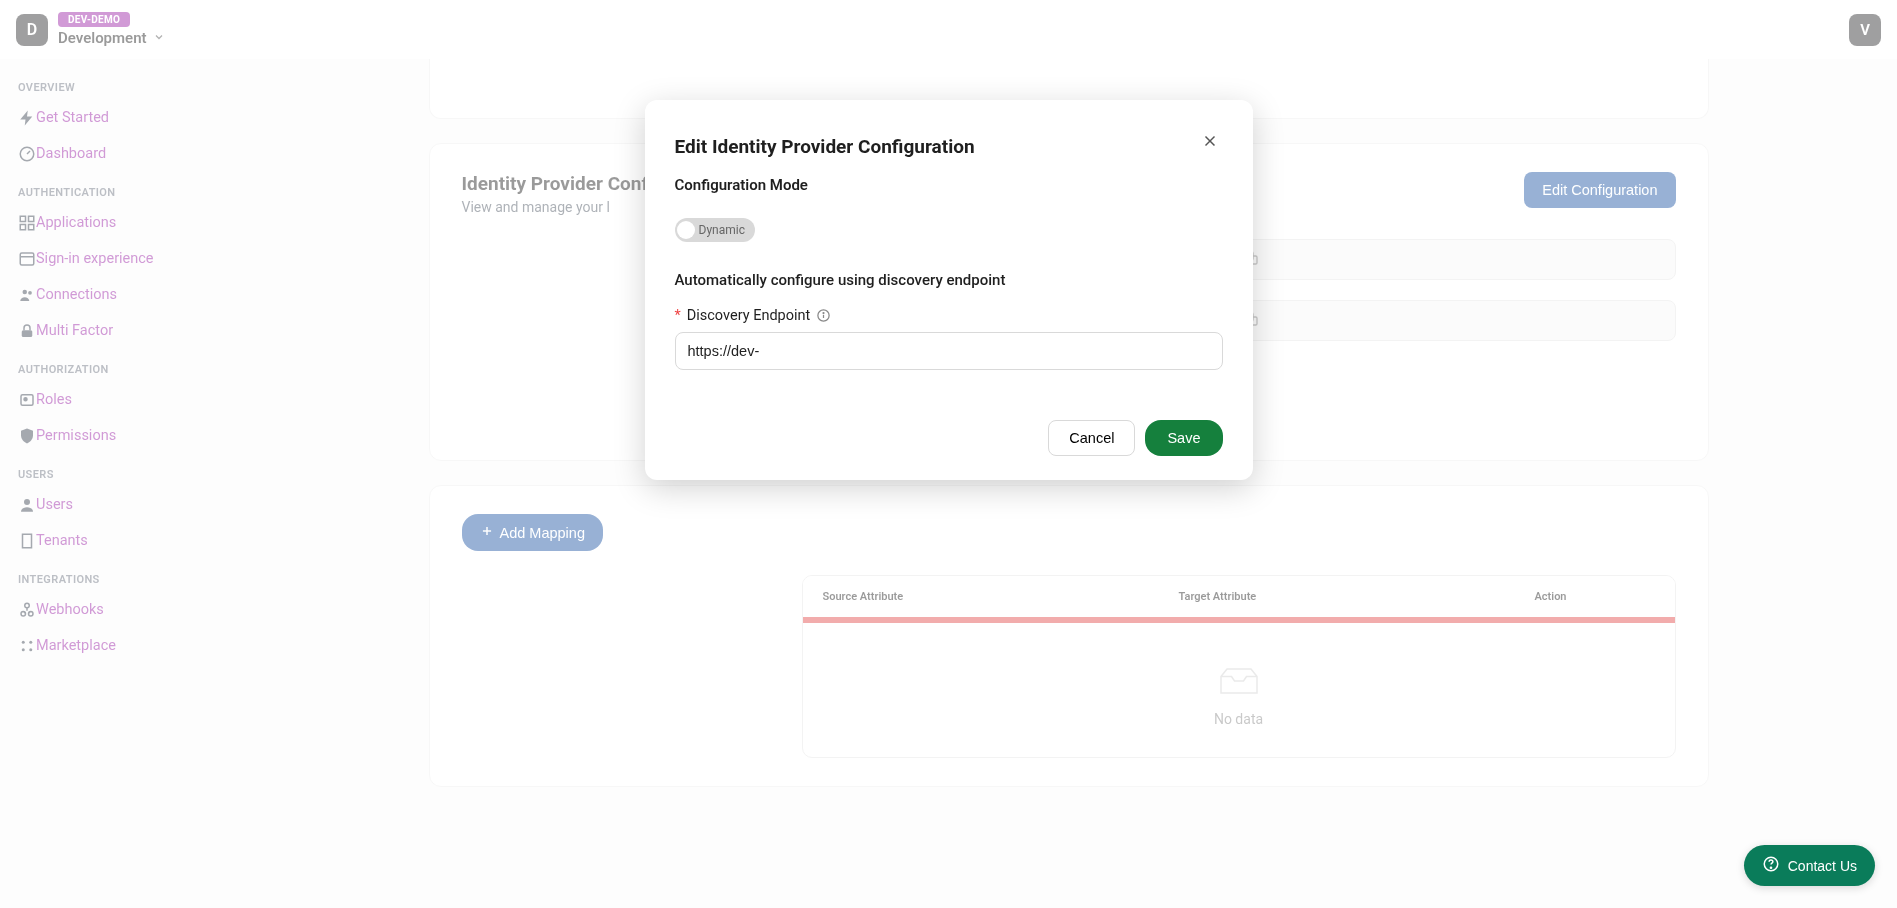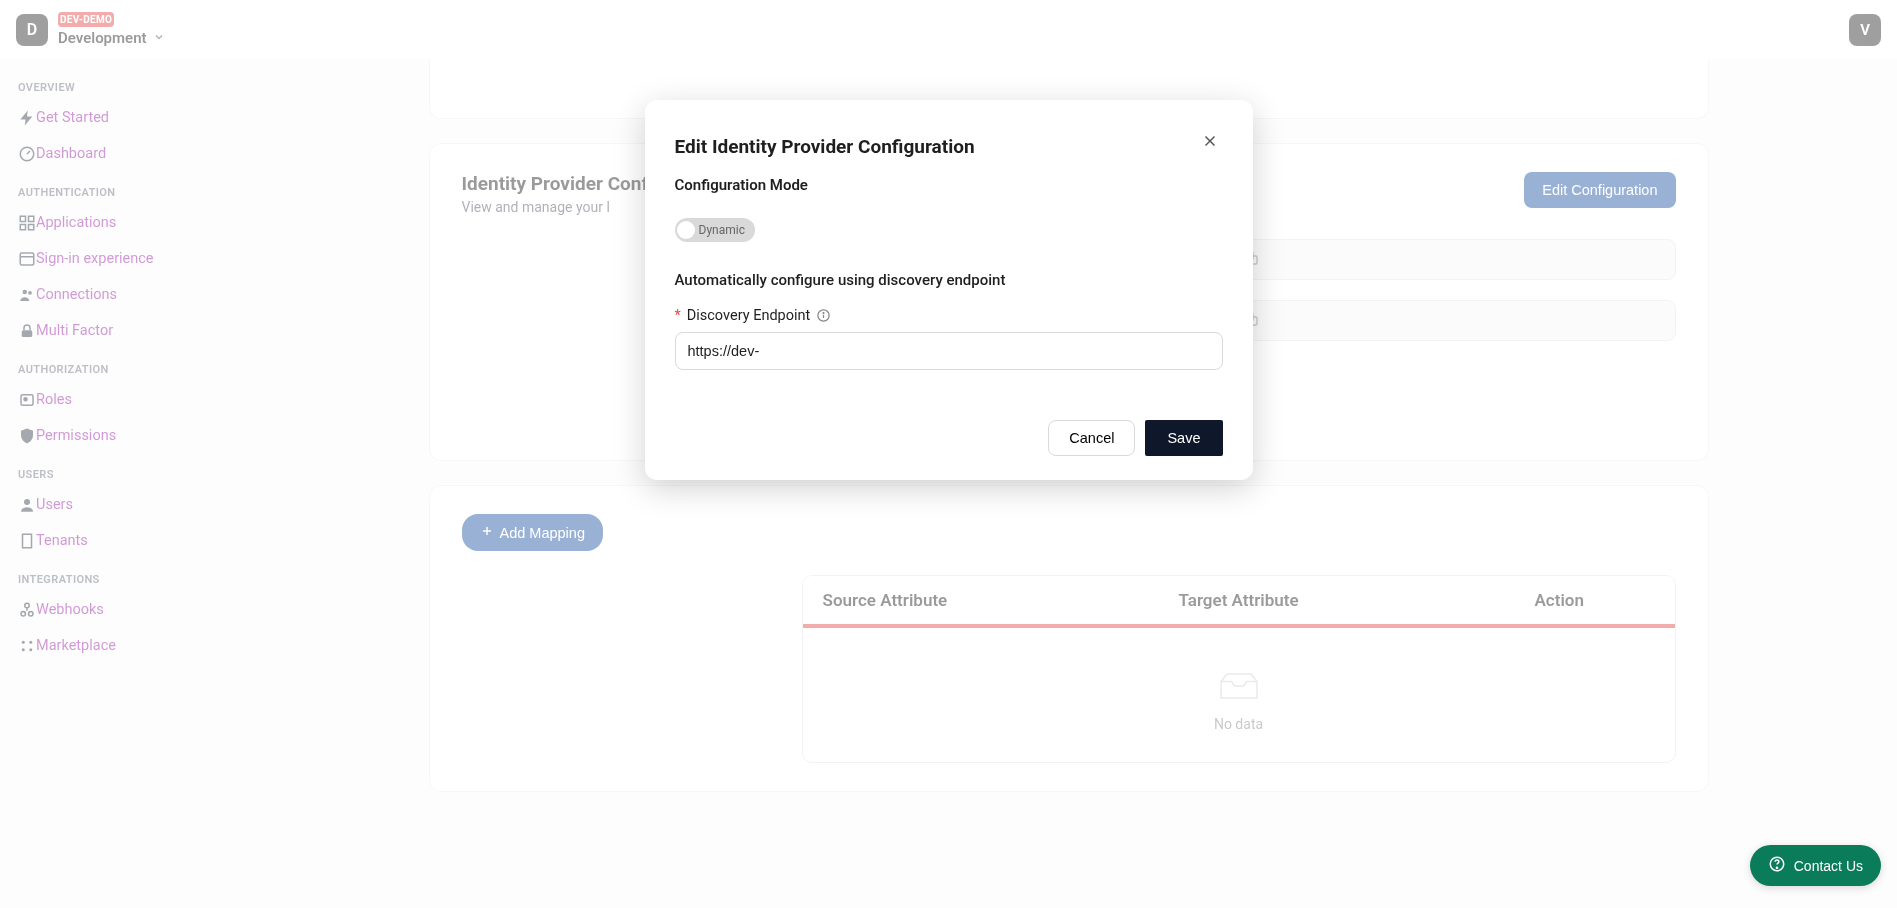--- a/index.html
+++ b/index.html
@@ -3,21 +3,21 @@
   <meta charset="utf-8">
   <style>
     * { margin: 0; padding: 0; box-sizing: border-box; }
     body { font-family: -apple-system, BlinkMacSystemFont, 'Segoe UI', Roboto, sans-serif; background: #fafafa; color: #1f1f1f; overflow: hidden; width: 1897px; height: 908px; position: relative; }
     
     
     .app-header { display: flex; justify-content: space-between; align-items: center; padding: 12px 16px; background: #fff; }
     .header-left { display: flex; align-items: center; gap: 10px; }
     .org-badge { width: 32px; height: 32px; border-radius: 8px; background: #2c2c2e; color: #fff; display: flex; align-items: center; justify-content: center; font-weight: 600; font-size: 16px; }
     .org-block { display: flex; flex-direction: column; gap: 2px; }
-    .env-tag { background: #ef4444; color: #fff; font-size: 10px; font-weight: 700; padding: 2px 2px; border-radius: 4px; display: inline-block; width: fit-content; letter-spacing: 0.3px; }
+    .env-tag { background: #a21caf; color: #fff; font-size: 10px; font-weight: 700; padding: 2px 10px; border-radius: 4px; display: inline-block; width: fit-content; letter-spacing: 0.3px; }
     .env-row { display: flex; align-items: center; gap: 6px; font-weight: 600; font-size: 15px; }
     .chevron { font-size: 12px; color: #555; }
     .user-badge { width: 32px; height: 32px; border-radius: 8px; background: #2c2c2e; color: #fff; display: flex; align-items: center; justify-content: center; font-weight: 600; font-size: 15px; }
     
     
     .app-body { display: flex; height: calc(908px - 56px); }
     .sidebar { width: 240px; padding: 8px 8px; background: #fafafa; overflow-y: auto; }
     .nav-group-title { font-size: 11px; font-weight: 600; color: #6b7280; letter-spacing: 0.4px; text-transform: uppercase; padding: 14px 10px 6px; }
     .nav-item { display: flex; align-items: flex-start; padding: 9px 10px; border-radius: 6px; font-size: 14.5px; color: #a21caf; cursor: pointer; }
     .nav-icon { width: 18px; height: 18px; display: flex; align-items: center; justify-content: center; color: #374151; }
@@ -38,21 +38,21 @@
     .config-left { width: 300px; }
     .config-right { flex: 1; }
     .field-block { margin-bottom: 20px; }
     .field-label { font-size: 15px; font-weight: 600; }
     .readonly-input { display: flex; align-items: center; background: #f5f5f5; border: 1px solid #e5e5e5; border-radius: 8px; padding: 10px 12px; font-size: 14px; color: #555; }
     .readonly-input span { flex: 1; overflow: hidden; text-overflow: ellipsis; white-space: nowrap; }
     .copy-icon { cursor: pointer; color: #888; flex-shrink: 0; margin-left: 8px; }
     .cert-tag { display: inline-block; background: #fff; border: 1px solid #52c41a; color: #52c41a; font-size: 13px; padding: 4px 10px; border-radius: 6px; }
     
     .mapping-table { border: 1px solid #e5e5e5; border-radius: 10px; overflow: hidden; margin-left: 340px; }
-    .mapping-header { display: flex; background: #fff; border-bottom: 4px solid #ef4444; padding: 14px 20px; font-weight: 600; font-size: 17px; }
+    .mapping-header { display: flex; background: #fff; border-bottom: 6px solid #ef4444; padding: 14px 20px; font-weight: 600; font-size: 11px; }
     .mapping-header div:nth-child(1) { flex: 1; }
     .mapping-header div:nth-child(2) { flex: 1; }
     .mapping-header div:nth-child(3) { width: 120px; }
     .no-data { text-align: center; padding: 40px 0 30px; color: #888; font-size: 14px; }
     .empty-icon { width: 48px; height: 36px; margin: 0 auto 12px; }
     
     
     .modal-overlay { position: absolute; inset: 0; background: rgba(255,255,255,0.55); display: flex; align-items: flex-start; justify-content: center; padding-top: 100px; }
     .modal { width: 608px; background: #fff; border-radius: 12px; box-shadow: 0 8px 32px rgba(0,0,0,0.18); padding: 28px 30px 24px; }
     .modal-header { display: flex; justify-content: space-between; align-items: flex-end; margin-bottom: 18px; }
@@ -64,24 +64,24 @@
     .toggle { display: inline-flex; align-items: center; background: #d9d9d9; border-radius: 999px; padding: 2px; height: 24px; position: relative; cursor: pointer; margin-top: 12px; }
     .toggle-knob { width: 18px; height: 18px; background: #fff; border-radius: 50%; }
     .toggle-text { font-size: 12px; color: #666; padding: 0 8px 0 4px; }
     .discovery-desc { font-size: 15px; font-weight: 500; margin-bottom: 18px; }
     .input-label-row { display: flex; align-items: center; gap: 6px; margin-bottom: 8px; font-size: 14.5px; }
     .asterisk { color: #ef4444; }
     .info-icon { width: 15px; height: 15px; color: #888; }
     .text-input { width: 100%; border: 1px solid #d9d9d9; border-radius: 8px; padding: 10px 12px; font-size: 14.5px; color: #222; outline: none; }
     .modal-footer { display: flex; justify-content: flex-end; gap: 10px; margin-top: 50px; }
     .btn-cancel { background: #fff; border: 1px solid #d9d9d9; padding: 9px 20px; border-radius: 8px; font-size: 14.5px; cursor: pointer; }
-    .btn-save { background: #0f172a; color: #fff; border: none; padding: 9px 22px; border-radius: 2px; font-size: 14.5px; font-weight: 500; cursor: pointer; }
-    
-    
-    .contact-btn { position: absolute; bottom: 22px; right: 16px; background: #0a7c5a; color: #fff; border: none; border-radius: 999px; padding: 10px 18px; font-size: 14px; font-weight: 500; display: flex; align-items: center; gap: 8px; cursor: pointer; box-shadow: 0 2px 8px rgba(0,0,0,0.15); }
+    .btn-save { background: #15803d; color: #fff; border: none; padding: 9px 22px; border-radius: 16px; font-size: 14.5px; font-weight: 500; cursor: pointer; }
+    
+    
+    .contact-btn { position: absolute; bottom: 22px; right: 22px; background: #0a7c5a; color: #fff; border: none; border-radius: 999px; padding: 10px 18px; font-size: 14px; font-weight: 500; display: flex; align-items: center; gap: 8px; cursor: pointer; box-shadow: 0 2px 8px rgba(0,0,0,0.15); }
     .contact-btn svg { width: 18px; height: 18px; }
     
     
     .dimmed { filter: grayscale(0.1); }
   </style>
 </head>
 <body>
 
 <div class="dimmed">
 

